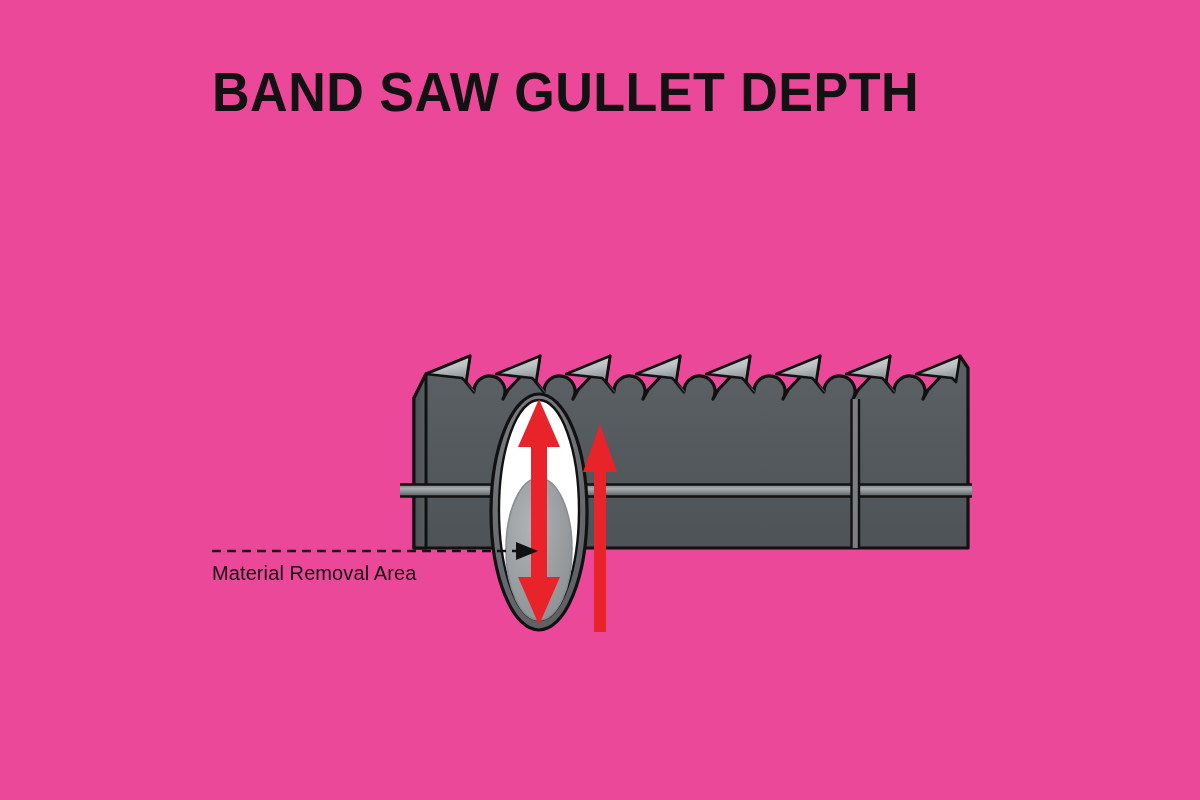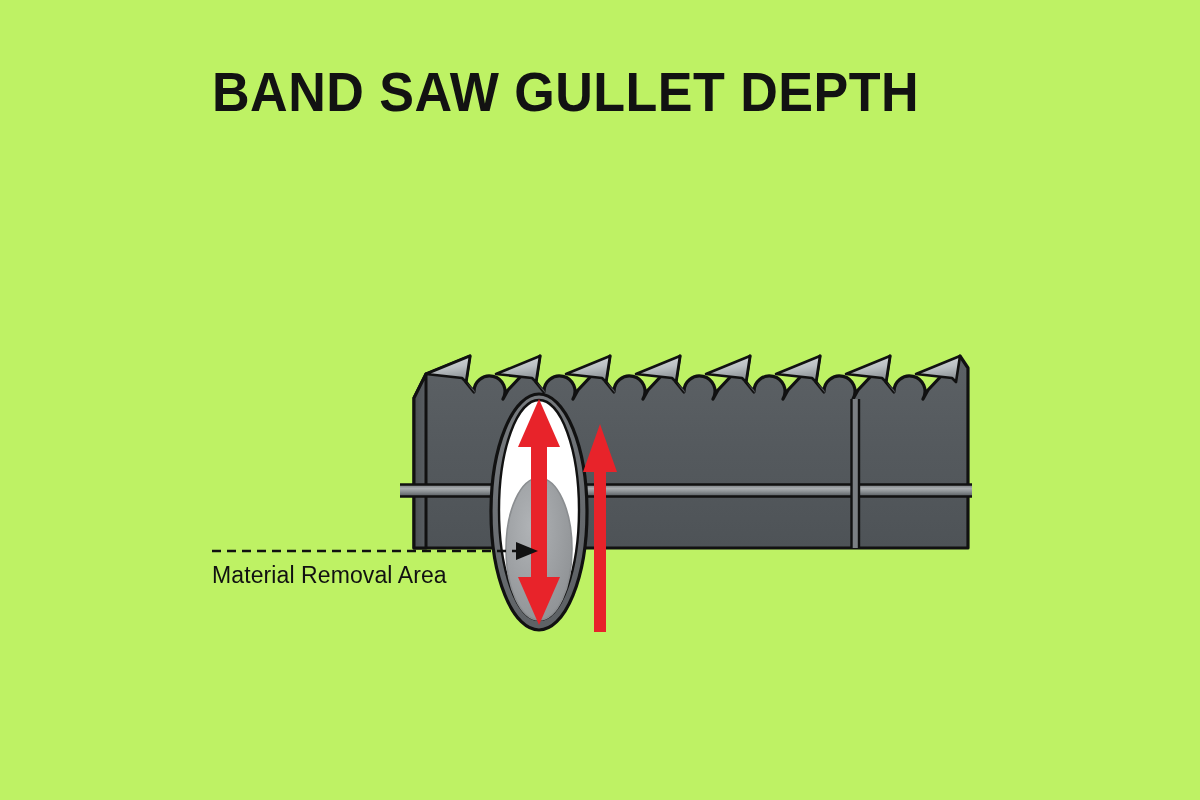--- a/index.html
+++ b/index.html
@@ -4,21 +4,21 @@
 <style>
   html, body {
     margin: 0;
     padding: 0;
     background: #ffffff;
   }
   #canvas {
     position: relative;
     width: 1200px;
     height: 800px;
-    background: #bef264;
+    background: #ec4899;
     overflow: hidden;
     font-family: "Liberation Sans", sans-serif;
   }
   #title {
     position: absolute;
     left: 212px;
     top: 64px;
     font-family: "Liberation Sans", sans-serif;
     font-weight: bold;
     font-size: 56px;
@@ -35,21 +35,21 @@
     top: 0;
   }
   .lbl {
     position: absolute;
     color: #111111;
     white-space: nowrap;
   }
   #material-label {
     left: 212px;
     top: 562px;
-    font-size: 23px;
+    font-size: 20px;
     font-weight: normal;
     letter-spacing: 0.1px;
   }
   #gullet-label {
     left: 622px;
     top: 552px;
     font-size: 33px;
     font-weight: bold;
     line-height: 1.12;
     letter-spacing: -0.2px;

